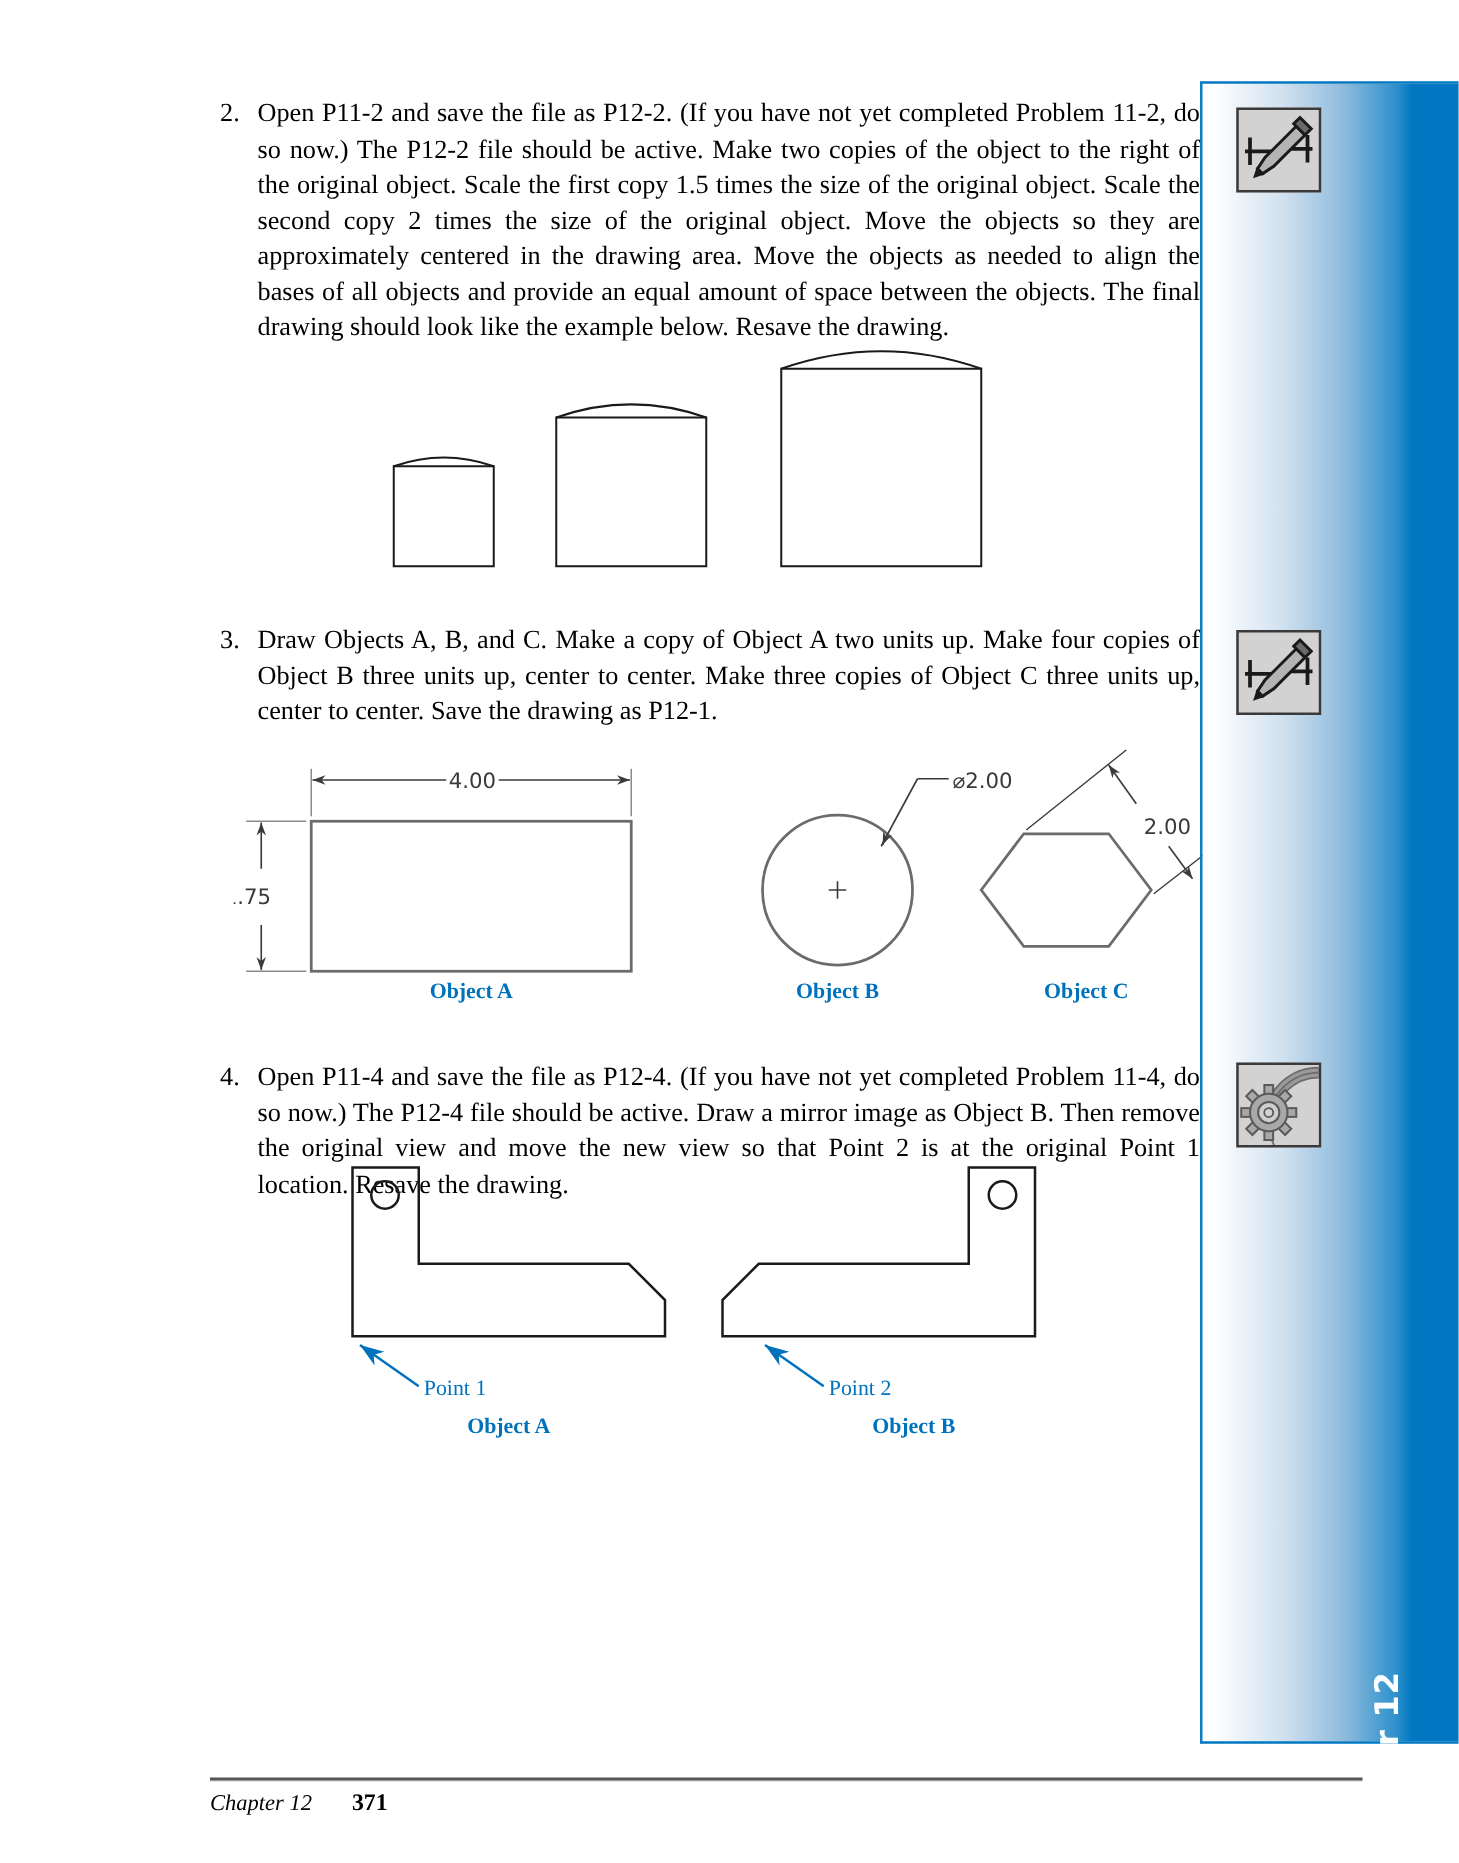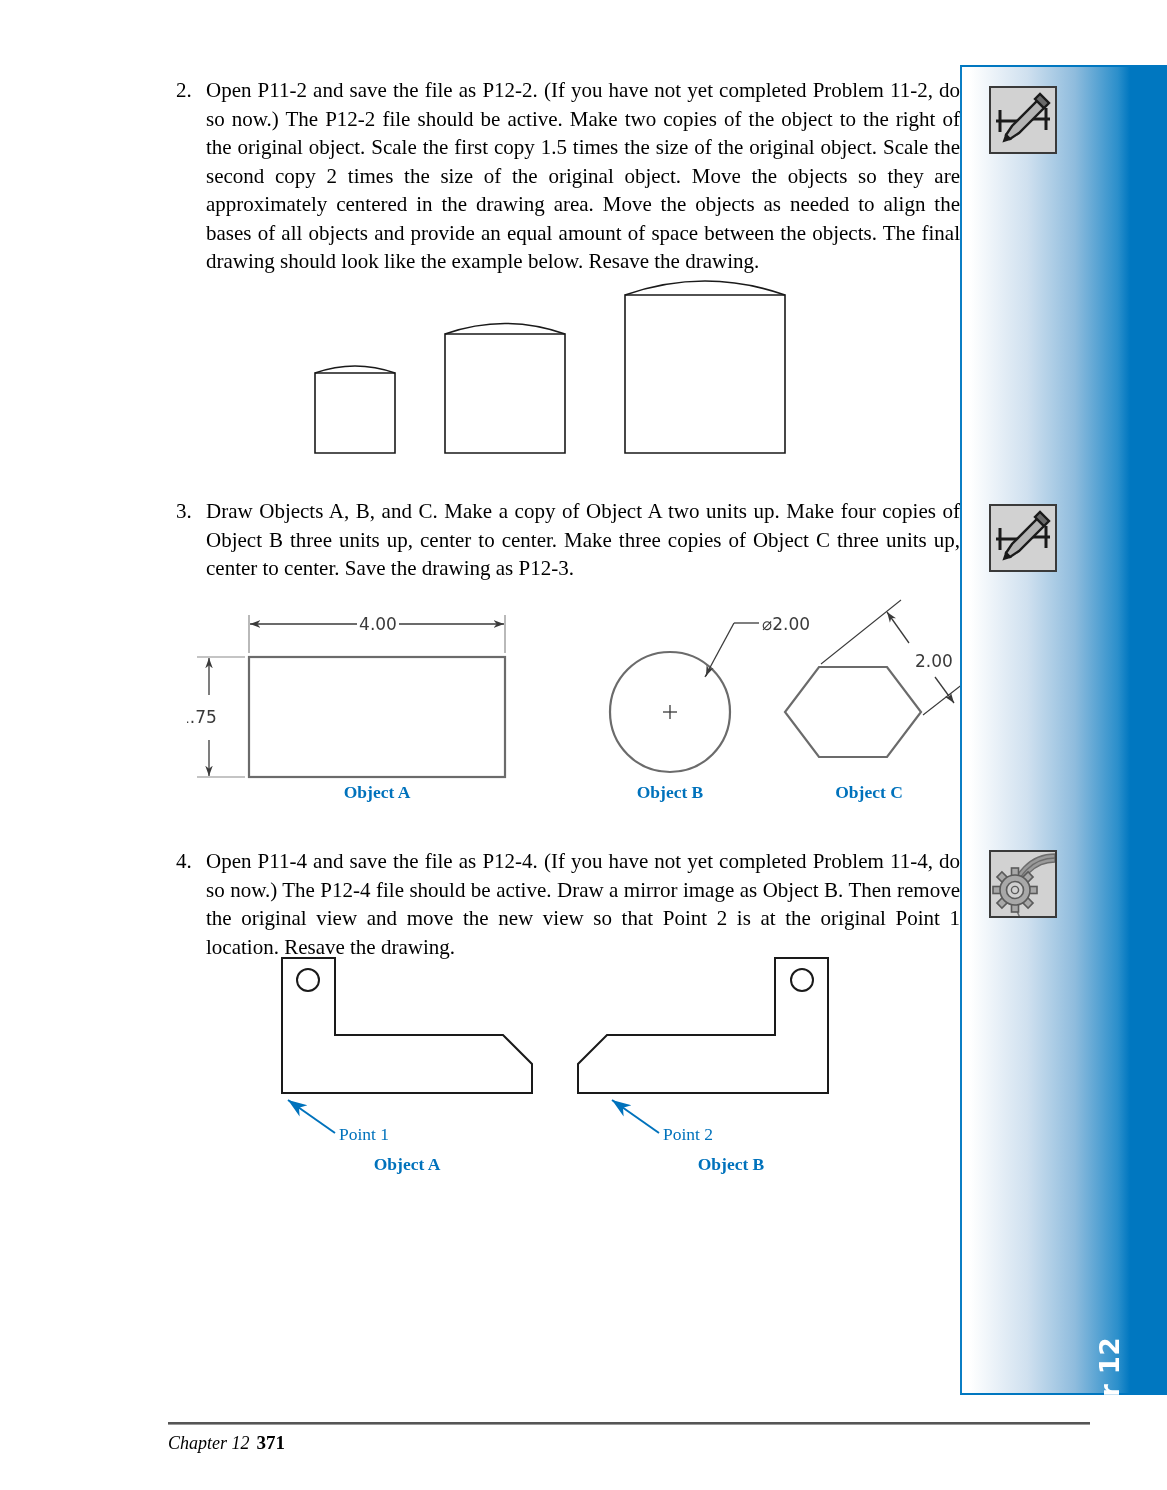--- a/index.html
+++ b/index.html
@@ -88,21 +88,21 @@
   }
 
   #problem-2 { top: 76px; }
   #problem-3 { top: 497px; }
   #problem-4 { top: 847px; }
 
   
   .figure { position: absolute; }
   #figure-2 { left: 290px; top: 278px; }
   #figure-3 { left: 187px; top: 585px; }
-  #figure-4 { left: 255px; top: 948px; }
+  #figure-4 { left: 255px; top: 924px; }
 
   .fig-label {
     fill: #0072bc;
     font-family: "Liberation Serif", serif;
     font-weight: bold;
     font-size: 17.5px;
   }
   .pt-label {
     fill: #0072bc;
     font-family: "Liberation Serif", serif;
@@ -125,23 +125,23 @@
     height: 0;
     border-top: 2.5px solid #555555;
     border-bottom: 1px solid #9a9a9a;
     margin-bottom: 7px;
   }
   #footer-line {
     display: flex;
     align-items: baseline;
     font-size: 18px;
   }
-  #footer-chapter { font-style: italic; margin-right: 7px; }
+  #footer-chapter { font-style: italic; margin-right: 18px; }
   #footer-title { flex: 1 1 auto; }
-  #footer-page { font-weight: bold; font-size: 19px; }
+  #footer-page { font-weight: bold; font-size: 19px; margin-left: 14px; }
 </style>
 </head>
 <body>
 
 <div id="content">
 
   <div class="problem" id="problem-2">
     <div class="problem-row">
       <div class="problem-num">2.</div>
       <div class="problem-text">Open P11-2 and save the file as P12-2. (If you have not yet completed Problem 11-2, do so now.) The P12-2 file should be active. Make two copies of the object to the right of the original object. Scale the first copy 1.5 times the size of the original object. Scale the second copy 2 times the size of the original object. Move the objects so they are approximately centered in the drawing area. Move the objects as needed to align the bases of all objects and provide an equal amount of space between the objects. The final drawing should look like the example below. Resave the drawing.</div>
@@ -164,21 +164,21 @@
       <g stroke="#1a1a1a" stroke-width="1.6" fill="none">
         <path d="M 335 17 L 335 175 L 495 175 L 495 17 Z"></path>
         <path d="M 335 17 Q 415 -11 495 17"></path>
       </g>
     </svg>
   </div>
 
   <div class="problem" id="problem-3">
     <div class="problem-row">
       <div class="problem-num">3.</div>
-      <div class="problem-text">Draw Objects A, B, and C. Make a copy of Object A two units up. Make four copies of Object B three units up, center to center. Make three copies of Object C three units up, center to center. Save the drawing as P12-3.</div>
+      <div class="problem-text">Draw Objects A, B, and C. Make a copy of Object A two units up. Make four copies of Object B three units up, center to center. Make three copies of Object C three units up, center to center. Save the drawing as P12-1.</div>
     </div>
   </div>
 
   <div class="figure" id="figure-3">
     <svg width="790" height="225" viewBox="0 0 790 225" xmlns="http://www.w3.org/2000/svg">
       <defs>
         <marker id="arrow-end" markerWidth="9" markerHeight="9" refX="8" refY="3.2" orient="auto" markerUnits="strokeWidth">
           <path d="M0,0.3 L8,3.2 L0,6.1 L2.4,3.2 z" fill="#3a3a3a"></path>
         </marker>
         <marker id="arrow-start" markerWidth="9" markerHeight="9" refX="1" refY="3.2" orient="auto" markerUnits="strokeWidth">

